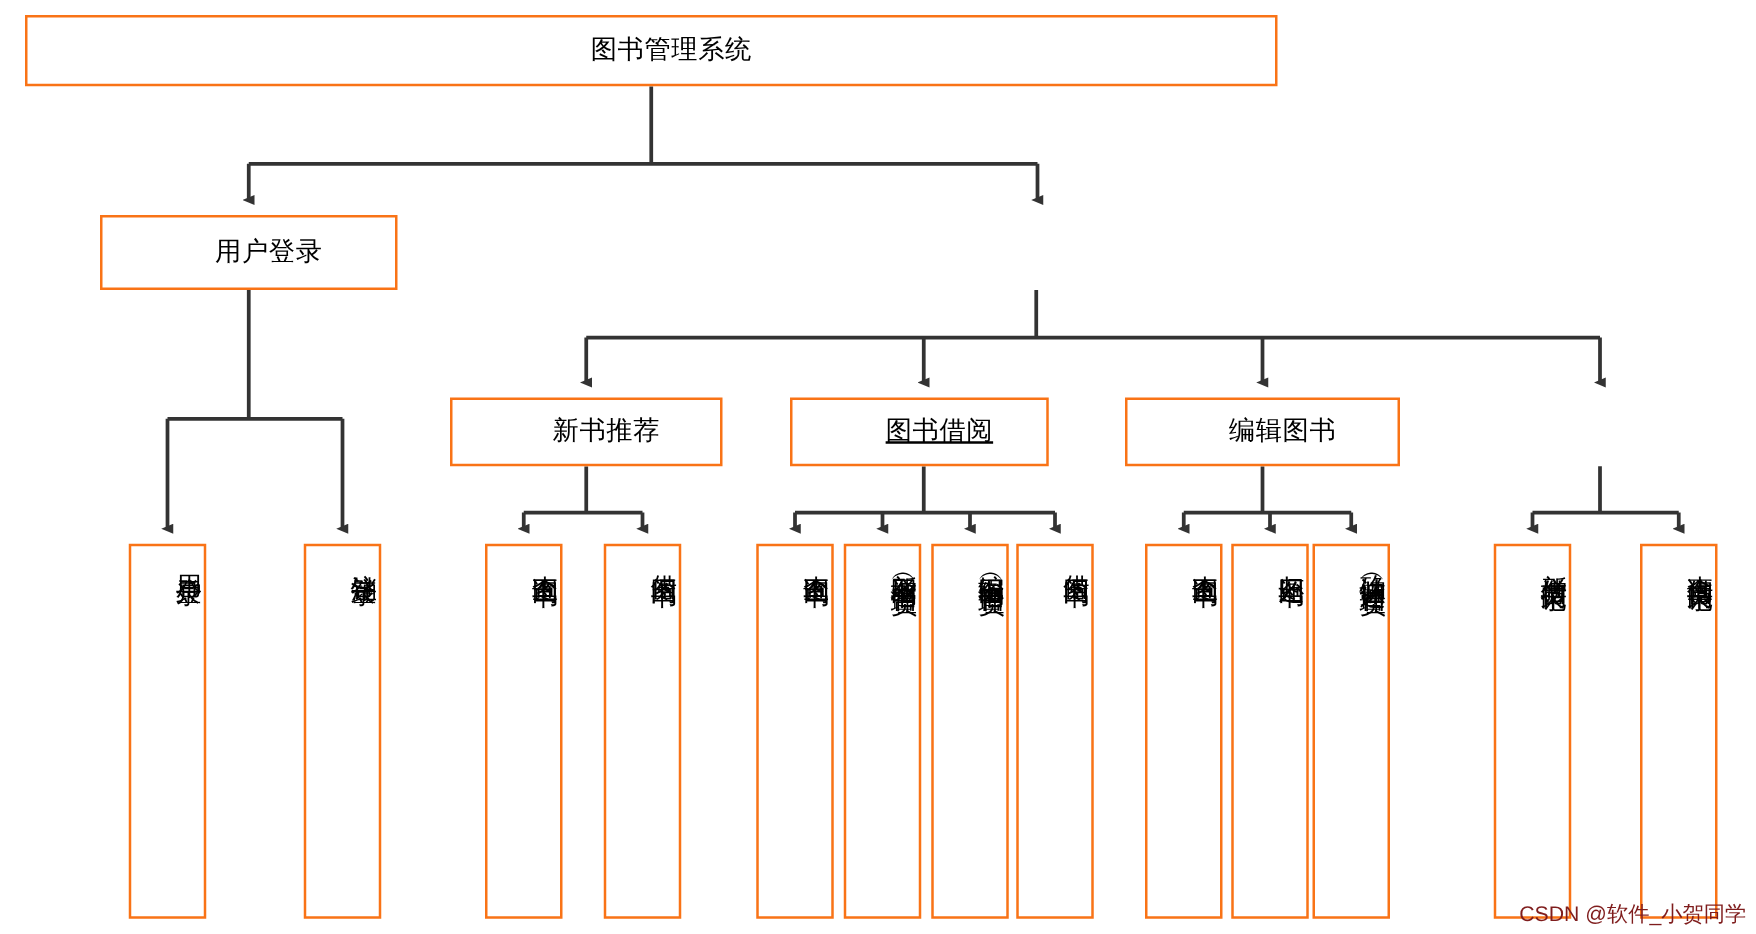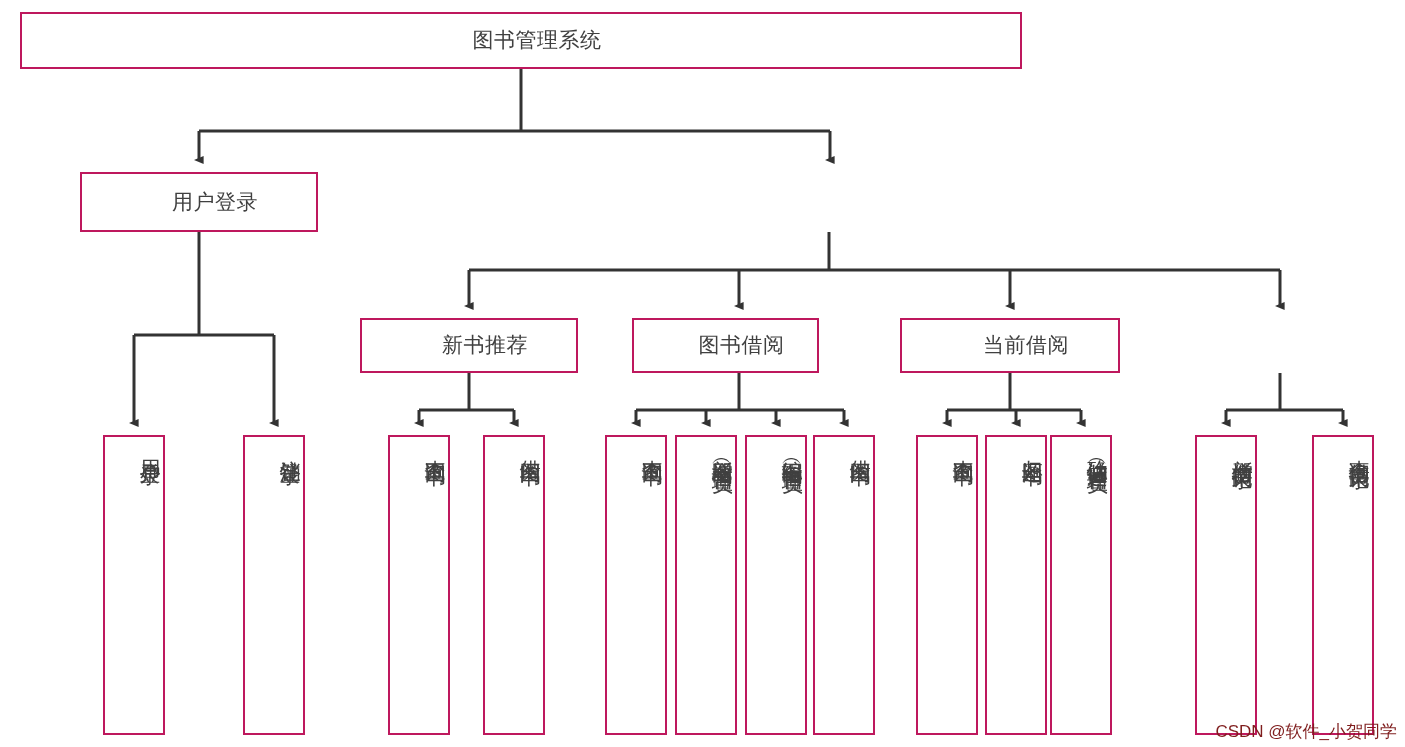--- a/index.html
+++ b/index.html
@@ -21,26 +21,26 @@
     position: absolute;
     left: 0;
     top: 0;
     width: 1405px;
     height: 747px;
     pointer-events: none;
   }
   .node {
     position: absolute;
     box-sizing: border-box;
-    border: 2px solid #be185d;
+    border: 2px solid #f97316;
     background: #ffffff;
     display: flex;
     align-items: center;
     justify-content: center;
-    color: #404040;
+    color: #000000;
     z-index: 2;
     padding-left: 32px;
   }
   .node .lbl {
     display: block;
     text-align: center;
     line-height: 1.16;
     letter-spacing: 0.5px;
   }
   .node.horizontal .lbl {
@@ -128,25 +128,25 @@
     <span class="lbl">图书管理系统</span>
   </div>
 
   <div class="node horizontal" style="left:80px; top:172px; width:238px; height:60px;">
     <span class="lbl">用户登录</span>
   </div>
 
   <div class="node horizontal" style="left:360px; top:318px; width:218px; height:55px;">
     <span class="lbl">新书推荐</span>
   </div>
-  <div class="node horizontal" style="left:632px; top:318px; width:187px; height:55px;">
+  <div class="node horizontal" style="left:632px; top:318px; width:207px; height:55px;text-decoration:underline;">
     <span class="lbl">图书借阅</span>
   </div>
   <div class="node horizontal" style="left:900px; top:318px; width:220px; height:55px;">
-    <span class="lbl">当前借阅</span>
+    <span class="lbl">编辑图书</span>
   </div>
 
   <div class="node vertical" style="left:103px; top:435px; width:62px; height:300px;">
     <span class="lbl">用户登录</span>
   </div>
   <div class="node vertical" style="left:243px; top:435px; width:62px; height:300px;">
     <span class="lbl">注销登录</span>
   </div>
   <div class="node vertical" style="left:388px; top:435px; width:62px; height:300px;">
     <span class="lbl">查询图书</span>

